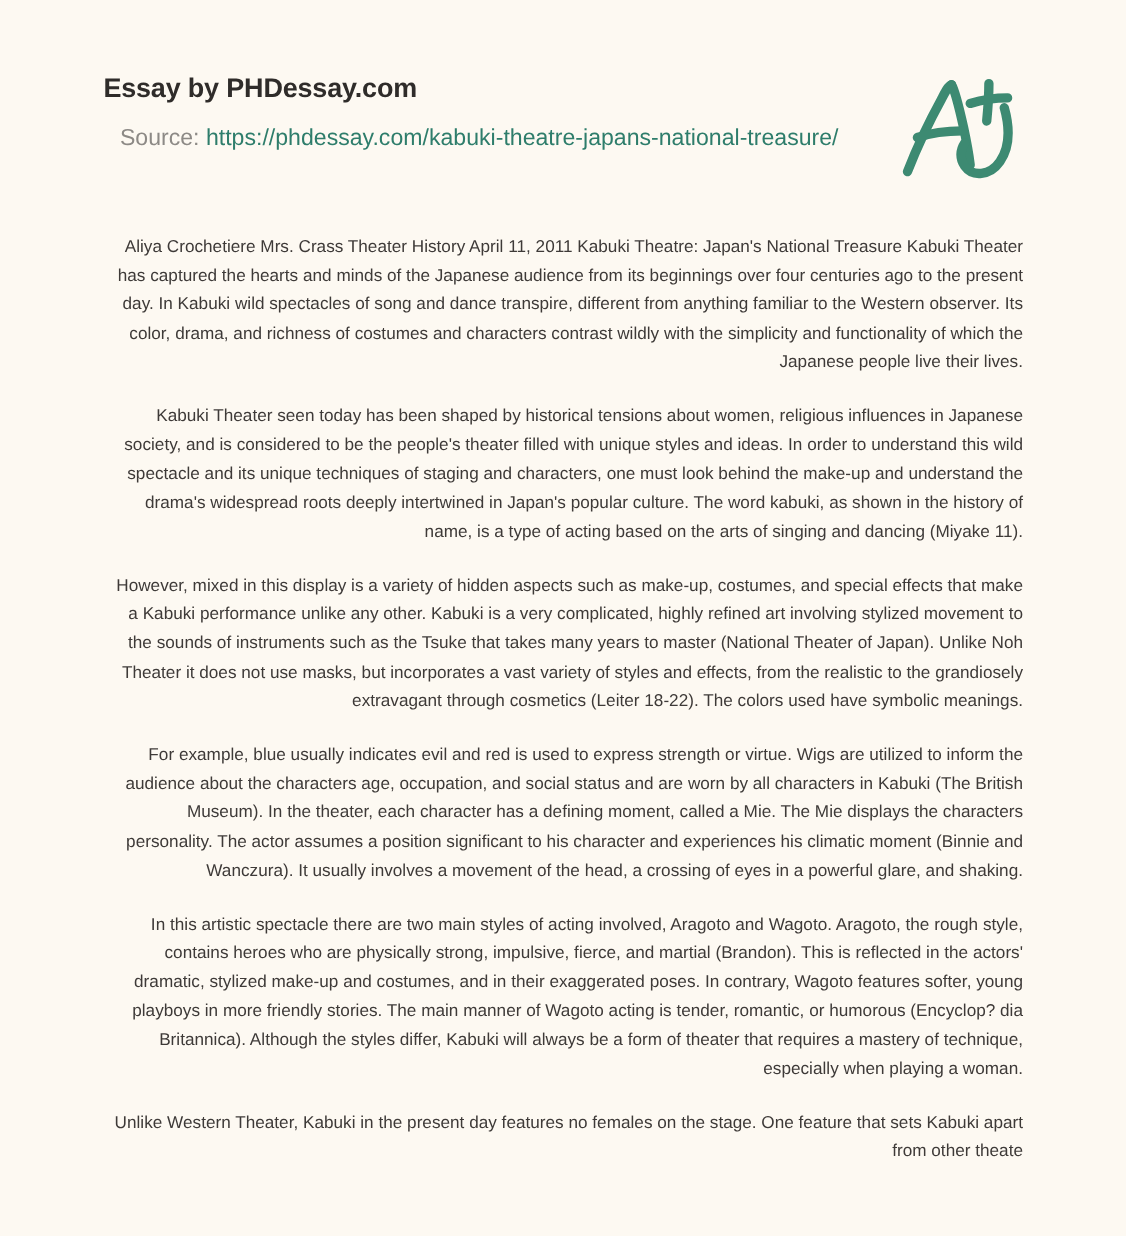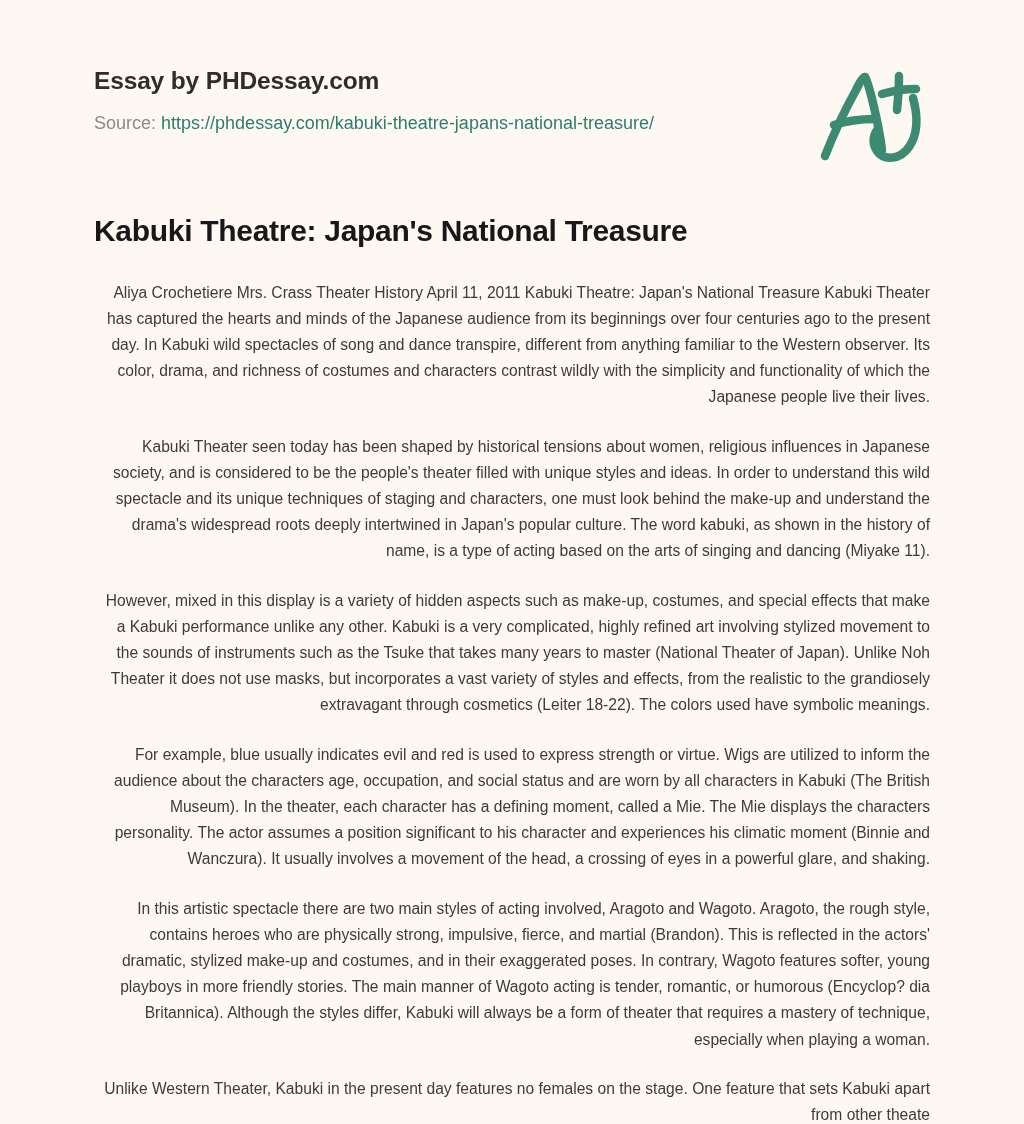--- a/index.html
+++ b/index.html
@@ -46,23 +46,24 @@
     font-size: 24.5px;
     font-weight: bold;
     color: #2f2c2a;
     letter-spacing: -0.15px;
     line-height: 1.2;
     white-space: nowrap;
   }
 
   .source-line {
     margin-top: 17px;
-    font-size: 18px;
+    font-size: 21px;
     line-height: 1.3;
     white-space: nowrap;
+    margin-left: 15px;
   }
 
   .source-label {
     color: #8d8a86;
   }
 
   .source-url {
     color: #2e7d6b;
     text-decoration: none;
     cursor: pointer;
@@ -156,21 +157,20 @@
 
           <path d="M101 30 C 106 48, 106 66, 97 79 C 88 92, 72 93, 65 83
                    C 60 76, 61 68, 65 62"></path>
         </g>
       </svg>
     </div>
   </div>
 
   <div class="article">
 
-    <h1 class="doc-title">Kabuki Theatre: Japan's National Treasure</h1>
 
     <div class="body-copy">
       <p>Aliya Crochetiere Mrs. Crass Theater History April 11, 2011 Kabuki Theatre: Japan's National Treasure Kabuki Theater has captured the hearts and minds of the Japanese audience from its beginnings over four centuries ago to the present day. In Kabuki wild spectacles of song and dance transpire, different from anything familiar to the Western observer. Its color, drama, and richness of costumes and characters contrast wildly with the simplicity and functionality of which the Japanese people live their lives.</p>
       <p>Kabuki Theater seen today has been shaped by historical tensions about women, religious influences in Japanese society, and is considered to be the people's theater filled with unique styles and ideas. In order to understand this wild spectacle and its unique techniques of staging and characters, one must look behind the make-up and understand the drama's widespread roots deeply intertwined in Japan's popular culture. The word kabuki, as shown in the history of name, is a type of acting based on the arts of singing and dancing (Miyake 11).</p>
       <p>However, mixed in this display is a variety of hidden aspects such as make-up, costumes, and special effects that make a Kabuki performance unlike any other. Kabuki is a very complicated, highly refined art involving stylized movement to the sounds of instruments such as the Tsuke that takes many years to master (National Theater of Japan). Unlike Noh Theater it does not use masks, but incorporates a vast variety of styles and effects, from the realistic to the grandiosely extravagant through cosmetics (Leiter 18-22). The colors used have symbolic meanings.</p>
       <p>For example, blue usually indicates evil and red is used to express strength or virtue. Wigs are utilized to inform the audience about the characters age, occupation, and social status and are worn by all characters in Kabuki (The British Museum). In the theater, each character has a defining moment, called a Mie. The Mie displays the characters personality. The actor assumes a position significant to his character and experiences his climatic moment (Binnie and Wanczura). It usually involves a movement of the head, a crossing of eyes in a powerful glare, and shaking.</p>
       <p>In this artistic spectacle there are two main styles of acting involved, Aragoto and Wagoto. Aragoto, the rough style, contains heroes who are physically strong, impulsive, fierce, and martial (Brandon). This is reflected in the actors' dramatic, stylized make-up and costumes, and in their exaggerated poses. In contrary, Wagoto features softer, young playboys in more friendly stories. The main manner of Wagoto acting is tender, romantic, or humorous (Encyclop? dia Britannica). Although the styles differ, Kabuki will always be a form of theater that requires a mastery of technique, especially when playing a woman.</p>
       <p>Unlike Western Theater, Kabuki in the present day features no females on the stage. One feature that sets Kabuki apart from other theate</p>
     </div>
 

